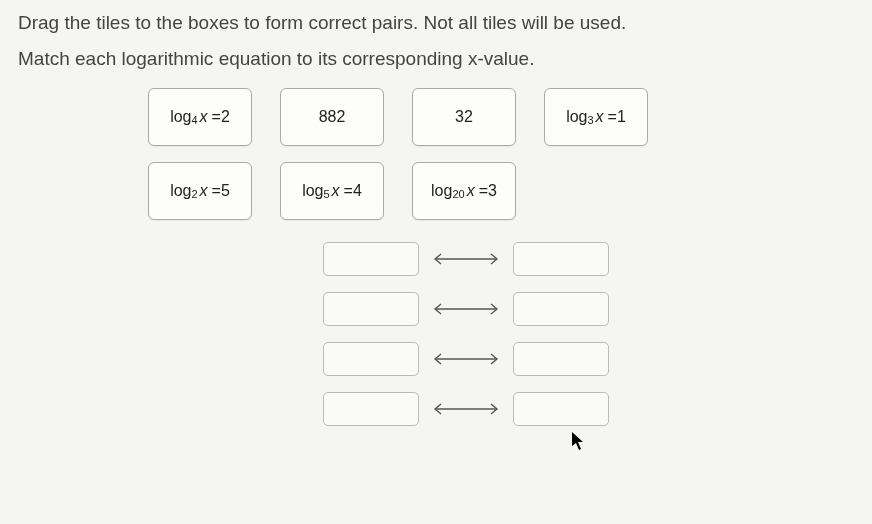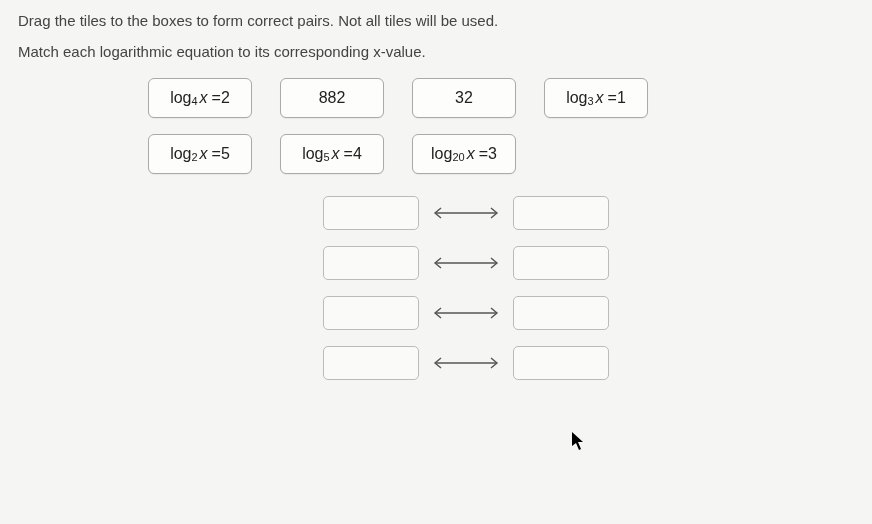--- a/index.html
+++ b/index.html
@@ -6,40 +6,40 @@
     body {
       font-family: Arial, sans-serif;
       background: #f5f5f3;
       width: 872px;
       height: 524px;
       padding: 12px 18px;
       color: #333;
       position: relative;
     }
     .instruction {
-      font-size: 15px;
+      font-size: 19px;
       color: #444;
       margin-bottom: 14px;
     }
     .tiles-area {
       margin-top: 18px;
       margin-left: 130px;
     }
     .tile-row {
       display: flex;
       gap: 28px;
       margin-bottom: 16px;
       align-items: center;
     }
     .tile {
       border: 1px solid #aaa;
       border-radius: 6px;
       background: #fdfdfc;
       min-width: 104px;
-      height: 40px;
+      height: 58px;
       display: flex;
       align-items: center;
       justify-content: center;
       font-size: 16px;
       color: #222;
       padding: 0 10px;
       cursor: move;
       box-shadow: 0 1px 1px rgba(0,0,0,0.05);
     }
     .tile .sub { font-size: 11px; vertical-align: sub; position: relative; top: 3px; }

